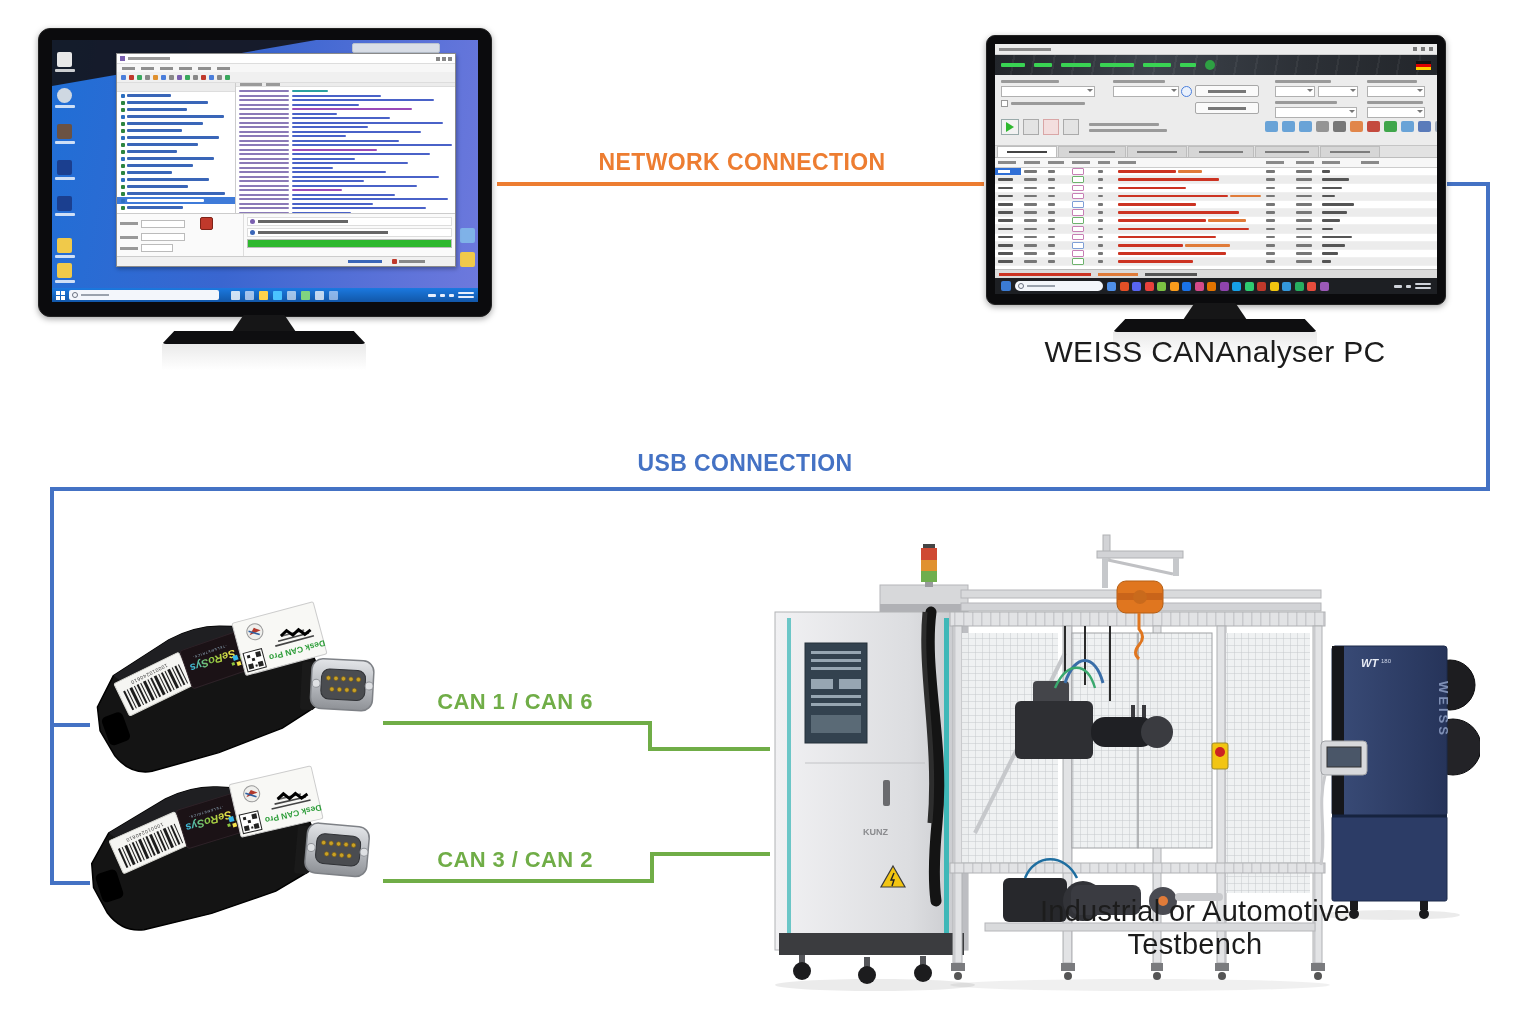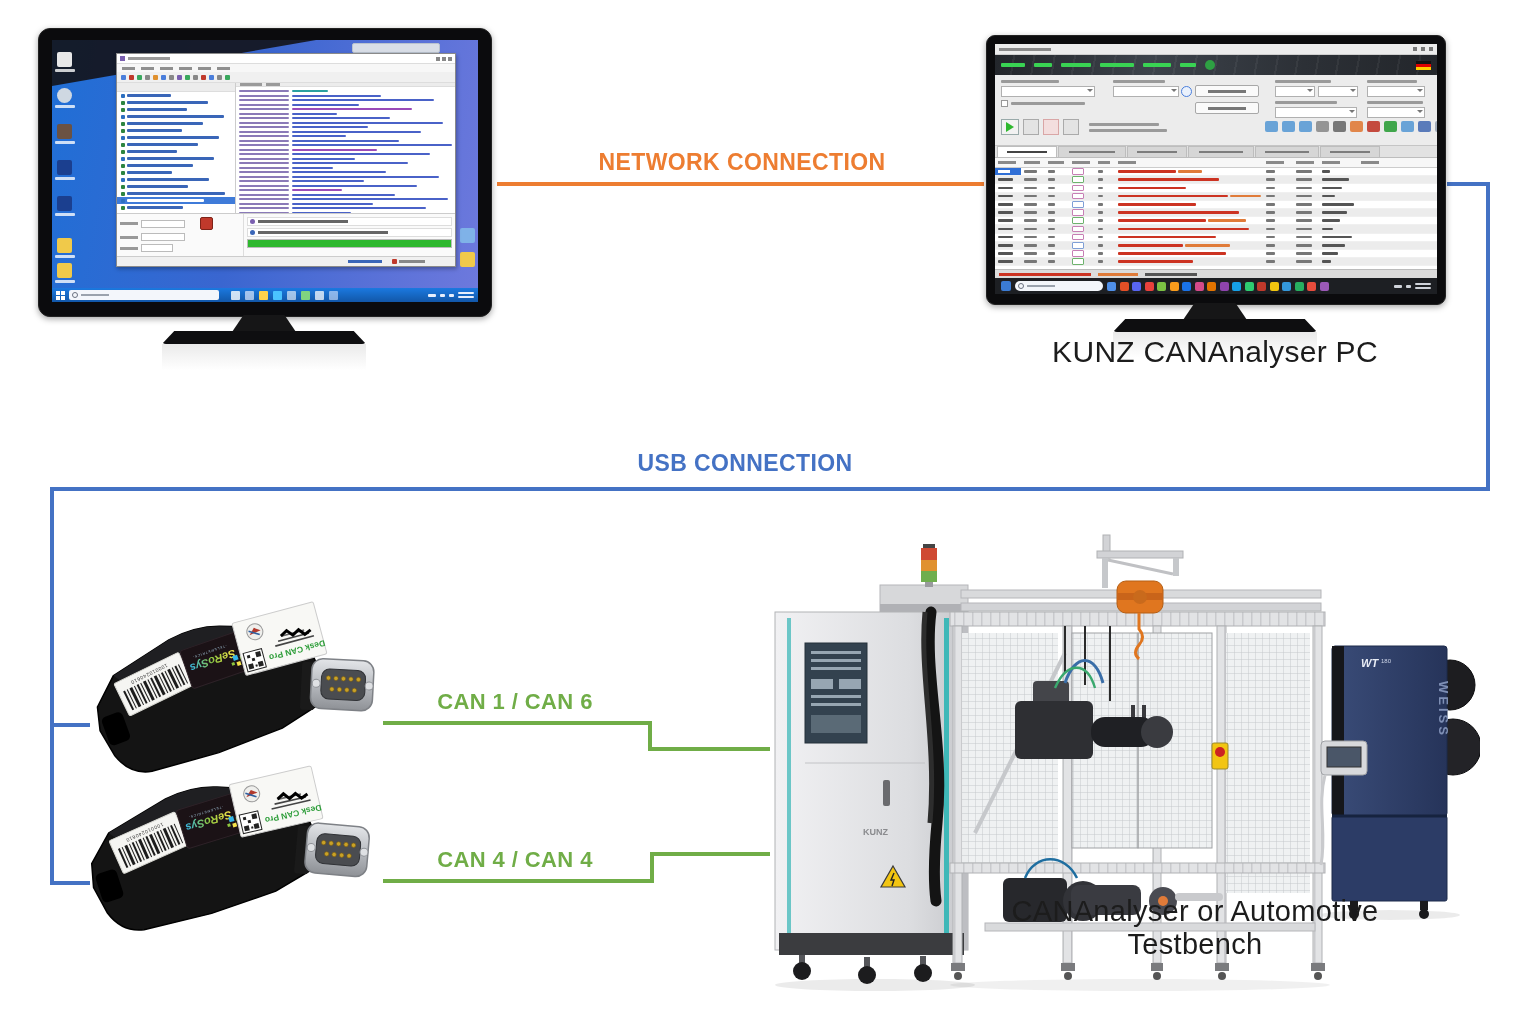--- a/index.html
+++ b/index.html
@@ -1062,26 +1062,26 @@
                 <i style="background:#cfd3da;"></i>
               </span>
             </span>
         </div>
       </div>
     </div>
   </div>
   <div class="stand-neck" style="left:1183px;top:303px;"></div>
   <div class="stand-base" style="left:1113px;top:319px;"></div>
   <div class="refl" style="left:1113px;top:332px;"></div>
-  <div class="caption" style="left:1035px;top:335px;width:360px;">KUNZ CANAnalyser PC</div>
+  <div class="caption" style="left:1035px;top:335px;width:360px;">WEISS CANAnalyser PC</div>
 
   <div class="connlbl lbl-usb">USB CONNECTION</div>
   <div class="connlbl lbl-net">NETWORK CONNECTION</div>
   <div class="connlbl lbl-can lbl-can1">CAN 1 / CAN 6</div>
-  <div class="connlbl lbl-can lbl-can2">CAN 4 / CAN 4</div>
+  <div class="connlbl lbl-can lbl-can2">CAN 3 / CAN 2</div>
 
   <svg width="1533" height="1022" viewBox="0 0 1533 1022">
     <defs>
       <linearGradient id="sg" x1="0" y1="0" x2="1" y2="0">
         <stop offset="0" stop-color="#f5e34a"></stop>
           <stop offset=".5" stop-color="#8ec63f"></stop>
           <stop offset="1" stop-color="#35b6e8"></stop>
       </linearGradient>
       <linearGradient id="metal" x1="0" y1="0" x2="0" y2="1">
         <stop offset="0" stop-color="#e3e5e8"></stop>
@@ -1425,14 +1425,14 @@
       </g>
       <g fill="#1a1a1c">
         <rect x="585" y="368" width="8" height="9"></rect>
           <rect x="655" y="368" width="8" height="9"></rect>
         <circle cx="589" cy="381" r="5"></circle>
           <circle cx="659" cy="381" r="5"></circle>
       </g>
     </g>
   </svg>
 
-  <div class="caption" style="left:975px;top:895px;width:440px;font-size:29px;">CANAnalyser or Automotive Testbench</div>
+  <div class="caption" style="left:975px;top:895px;width:440px;font-size:29px;">Industrial or Automotive Testbench</div>
 </div>
 
 </body></html>

